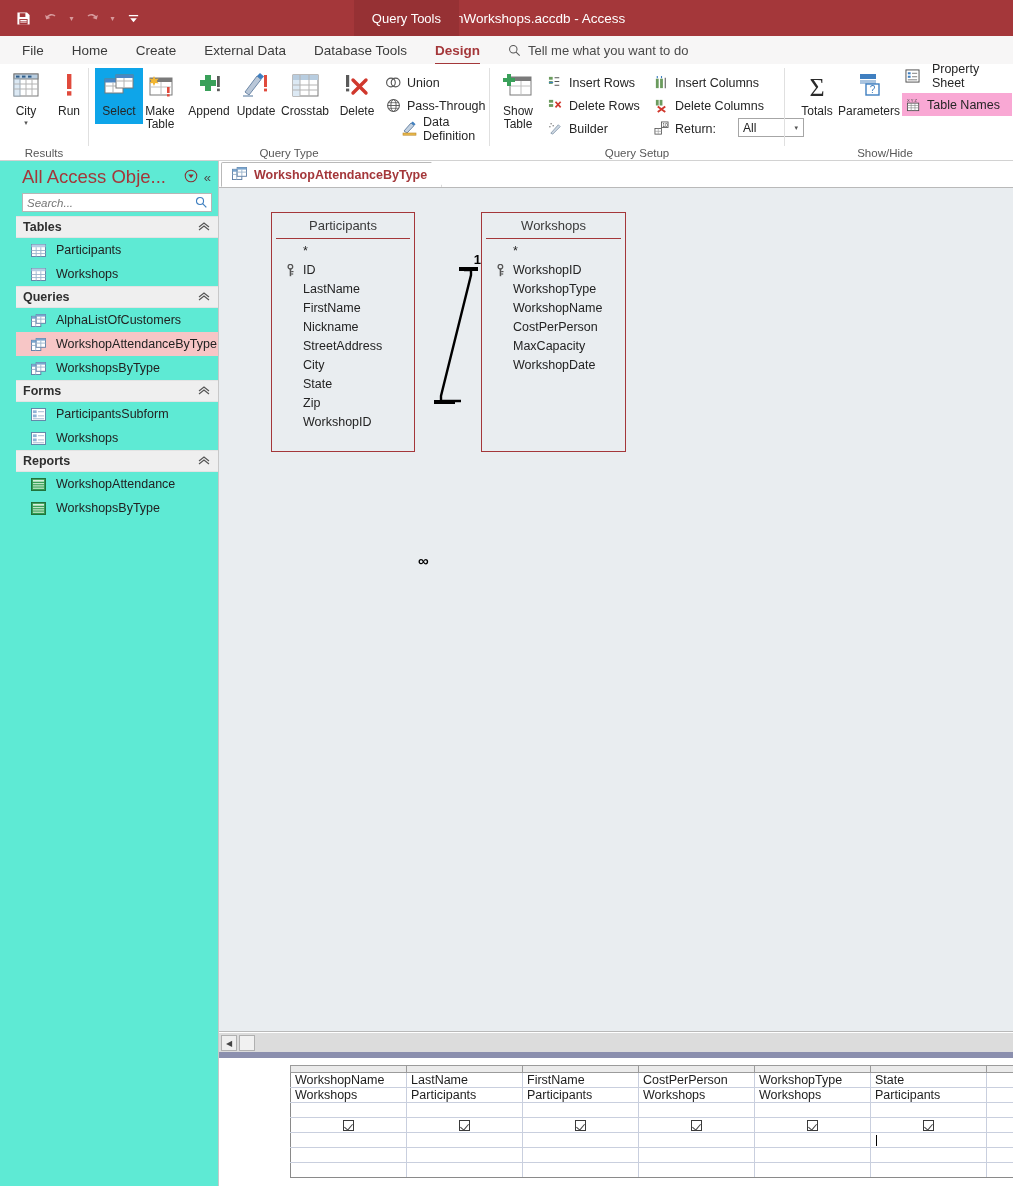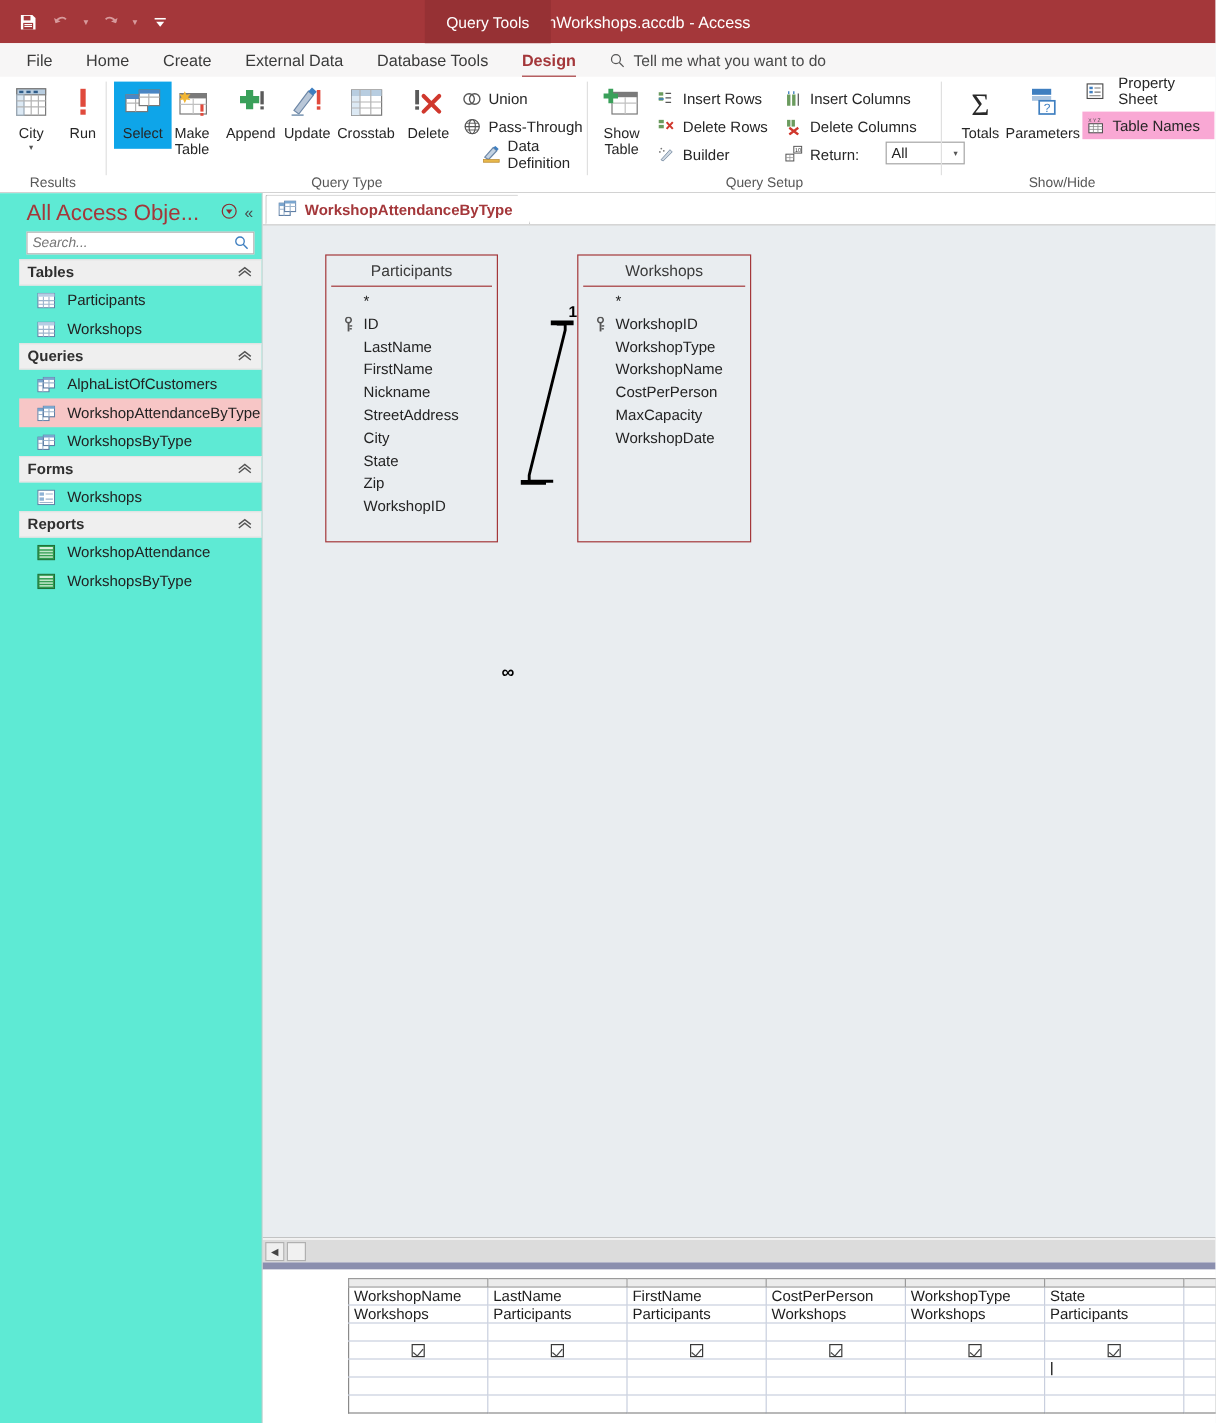--- a/index.html
+++ b/index.html
@@ -667,20 +667,33 @@
       </span>
     <span>WorkshopsByType</span>
   </div>
 
   <div class="grp-hdr">
     <span class="nm">Forms</span>
     <span><svg width="12" height="10" viewBox="0 0 12 10">
           <path d="M1 6 L6 2 L11 6" stroke="#555" stroke-width="1.2" fill="none"></path>
           <path d="M1 9 L6 5 L11 9" stroke="#555" stroke-width="1.2" fill="none"></path>
         </svg></span>
+  </div>
+  <div class="navitem">
+    <span class="ic">
+        <svg width="15" height="13" viewBox="0 0 16 14">
+          <rect x="0.5" y="0.5" width="15" height="13" fill="#fff" stroke="#5f7fa5"></rect>
+          <rect x="2" y="2.5" width="4" height="3" fill="#8fb3d6"></rect>
+          <rect x="2" y="7" width="4" height="3" fill="#8fb3d6"></rect>
+          <line x1="7.5" y1="4" x2="14" y2="4" stroke="#9db5cd"></line>
+          <line x1="7.5" y1="8.5" x2="14" y2="8.5" stroke="#9db5cd"></line>
+          <line x1="2" y1="11.6" x2="14" y2="11.6" stroke="#9db5cd"></line>
+        </svg>
+      </span>
+    <span>ParticipantsSubform</span>
   </div>
   <div class="navitem">
     <span class="ic">
         <svg width="15" height="13" viewBox="0 0 16 14">
           <rect x="0.5" y="0.5" width="15" height="13" fill="#fff" stroke="#5f7fa5"></rect>
           <rect x="2" y="2.5" width="4" height="3" fill="#8fb3d6"></rect>
           <rect x="2" y="7" width="4" height="3" fill="#8fb3d6"></rect>
           <line x1="7.5" y1="4" x2="14" y2="4" stroke="#9db5cd"></line>
           <line x1="7.5" y1="8.5" x2="14" y2="8.5" stroke="#9db5cd"></line>
           <line x1="2" y1="11.6" x2="14" y2="11.6" stroke="#9db5cd"></line>

